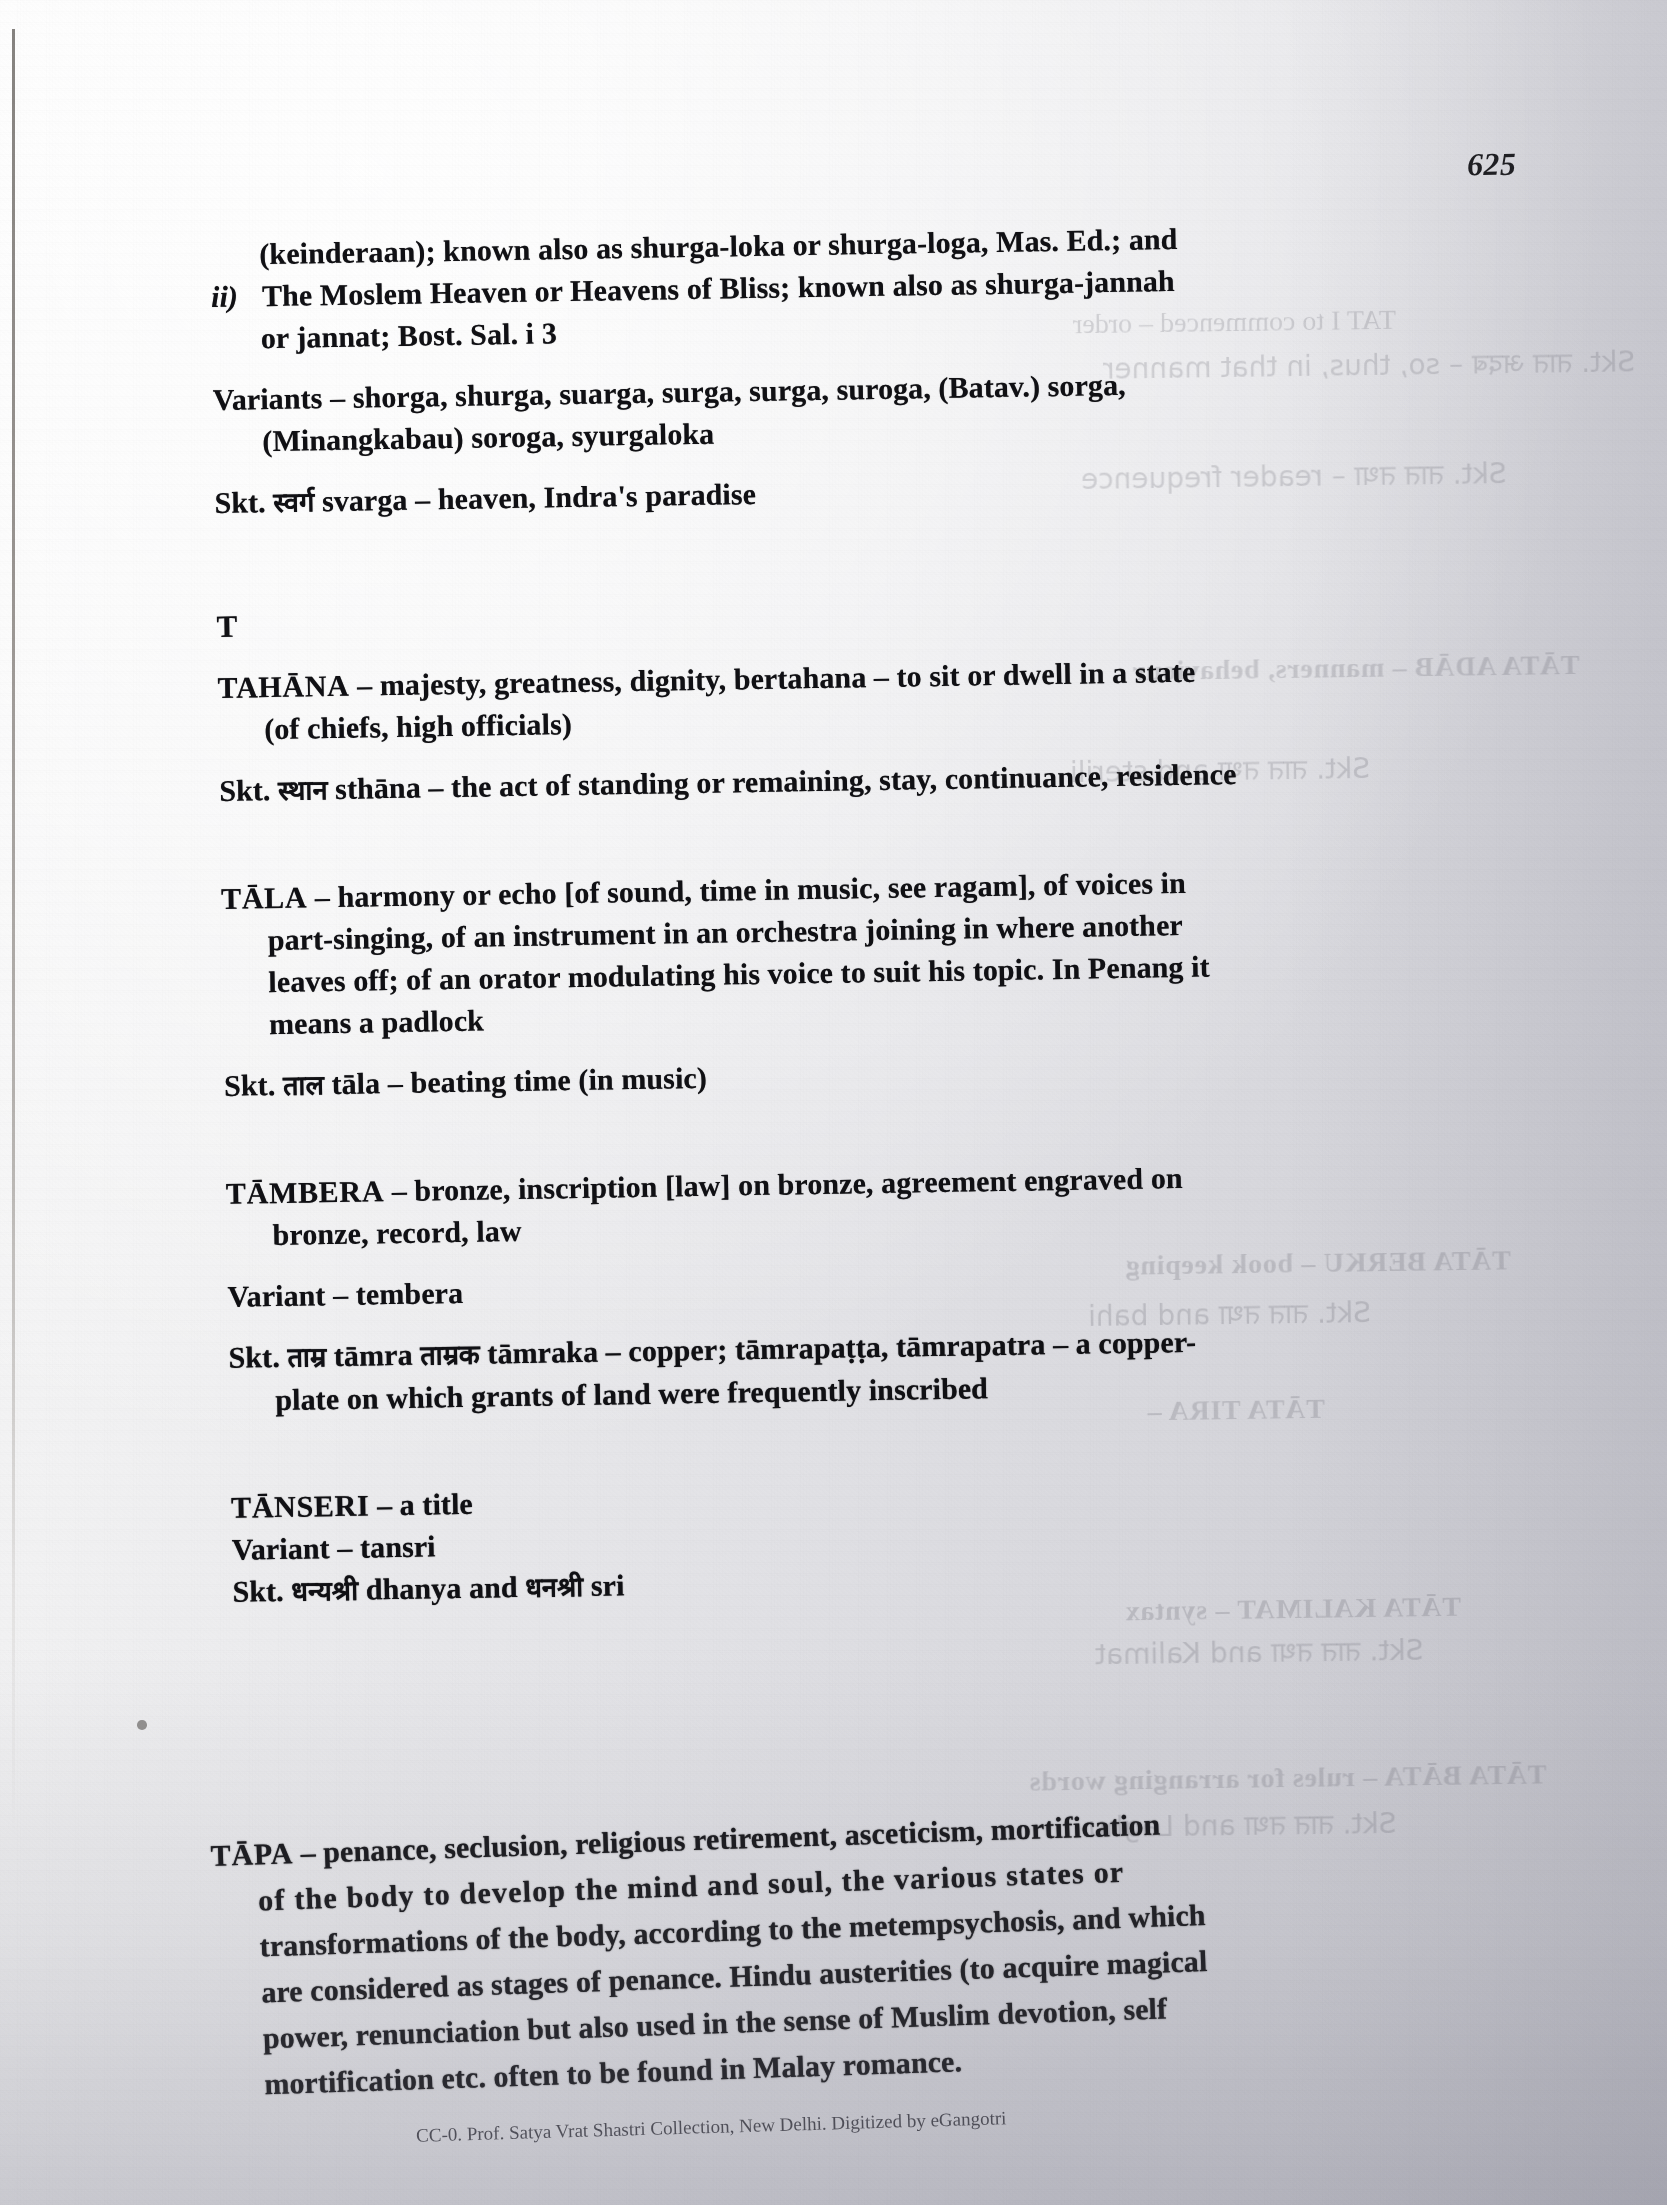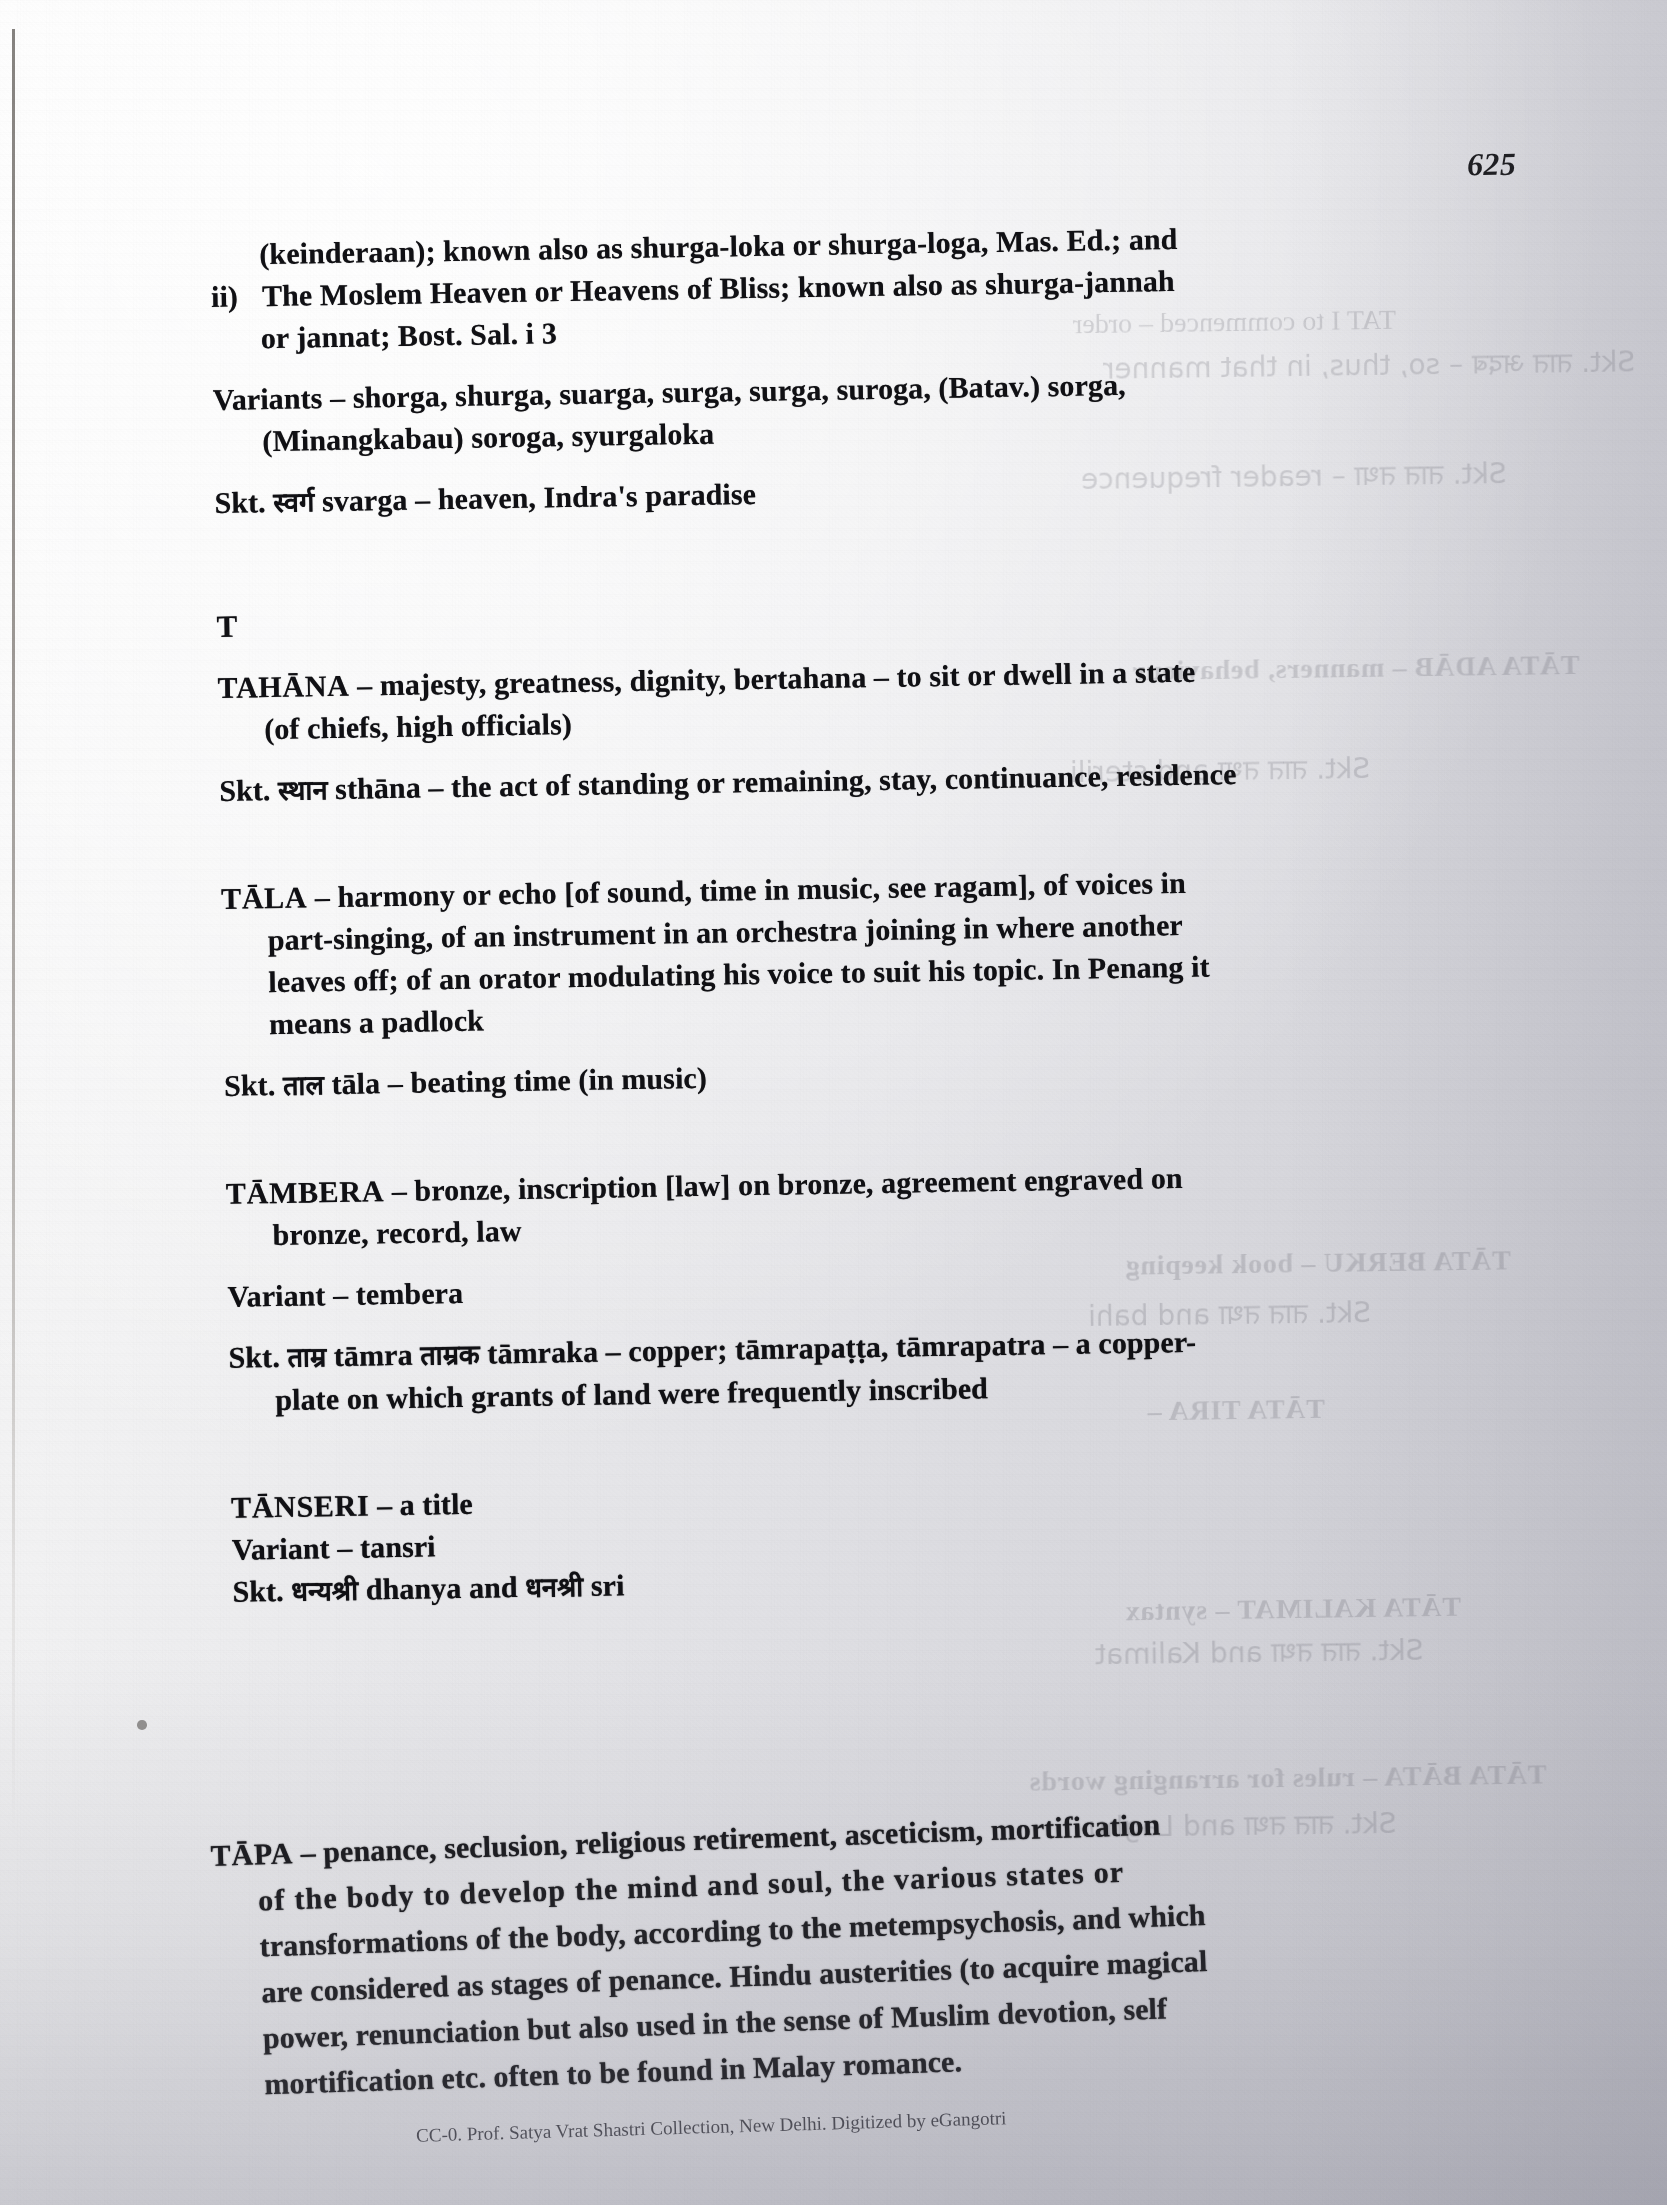--- a/index.html
+++ b/index.html
@@ -79,21 +79,21 @@
     white-space:nowrap;
     font-weight:600;
     text-shadow:0 0 0.8px rgba(0,0,0,0.55);
   }
   .ind{padding-left:49px;}
   .ind2{padding-left:46px;}
   .gap-s{height:19px;}
   .gap-l{height:65px;}
   .gap-xl{height:81px;}
   .hw{font-weight:700;letter-spacing:0.7px;}
-  .romanno{display:inline-block;width:51px;}
+  .romanno{display:inline-block;width:51px;font-style:italic;}
   .dev{font-family:"DejaVu Sans", sans-serif;font-weight:600;font-size:27px;}
   .tletter{font-weight:700;font-size:31px;letter-spacing:0.7px;}
 
   
   #col .deep1{font-size:30px;letter-spacing:0.1px;text-shadow:0 0 1.1px rgba(0,0,0,0.7);}
 
   
   #tapa-block{
     position:absolute;left:210px;top:1833px;width:1294px;
     transform:rotate(-1.9deg);

